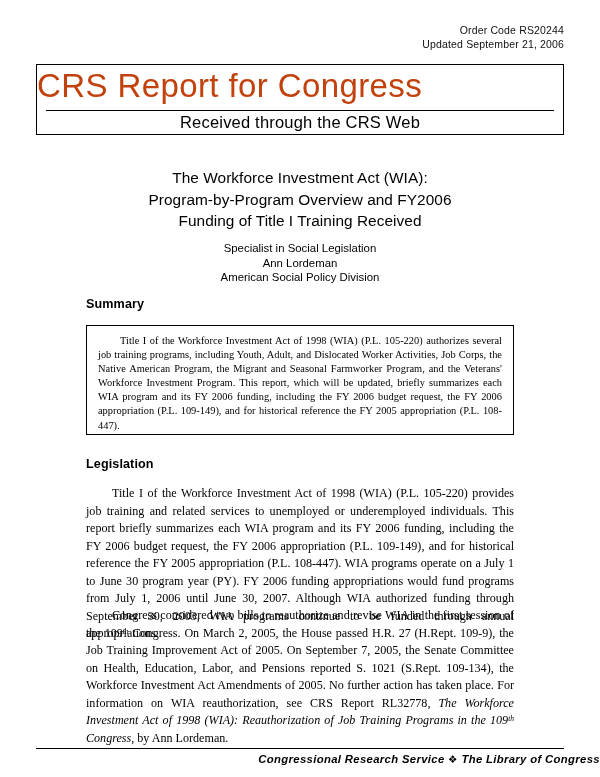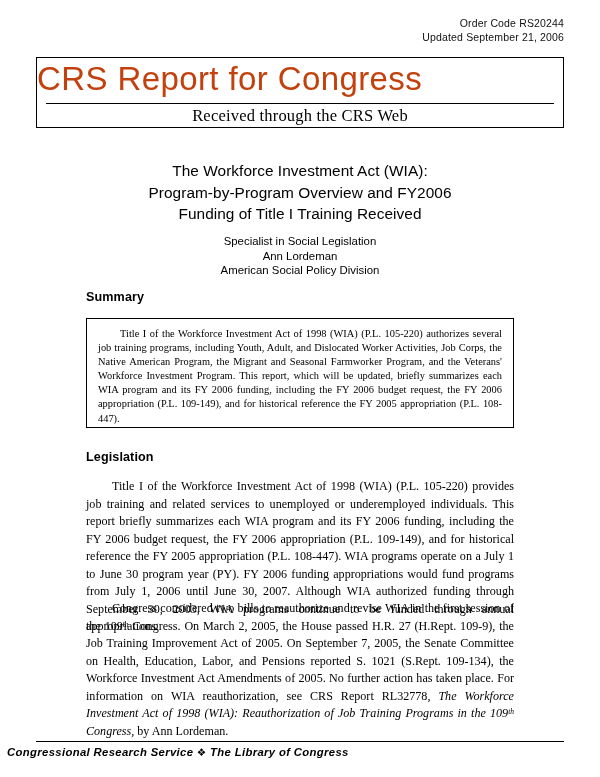--- a/index.html
+++ b/index.html
@@ -10,21 +10,21 @@
   body {
     width: 600px;
     height: 777px;
     position: relative;
     font-family: "Liberation Serif", "DejaVu Serif", serif;
     color: #000000;
     overflow: hidden;
   }
   .page {
     position: absolute;
-    left: 0; top: 0;
+    left: 0; top: 7px;
     width: 600px;
     height: 733px;
     box-sizing: border-box;
   }
 
   
   .order-block {
     position: absolute;
     right: 36px;
     top: 17px;
@@ -65,21 +65,21 @@
     right: 9px;
     top: 45px;
     height: 0;
     border-top: 1.3px solid #000;
   }
   .masthead-sub {
     position: absolute;
     left: 0; right: 0;
     top: 47px;
     text-align: center;
-    font-family: Liberation Serif, serif;
+    font-family: Liberation Sans, sans-serif;
     font-weight: 400;
     font-size: 16.5px;
     line-height: 21px;
     letter-spacing: 0.2px;
     color: #000;
     white-space: nowrap;
   }
 
   
   .doc-title {
@@ -169,21 +169,21 @@
     left: 36px;
     width: 528px;
     top: 741px;
     height: 0;
     border-top: 1.3px solid #000;
   }
   .footer-text {
     position: absolute;
     left: 0; right: 0;
     top: 746px;
-    text-align: left;
+    text-align: right;
     font-family: "Liberation Sans", "DejaVu Sans", sans-serif;
     font-weight: bold;
     font-style: italic;
     font-size: 11.3px;
     letter-spacing: 0.35px;
     color: #000;
     white-space: nowrap;
     padding-left: 7px;
   }
   .diamond { font-style: normal; font-weight: normal; font-size: 10.5px; }

